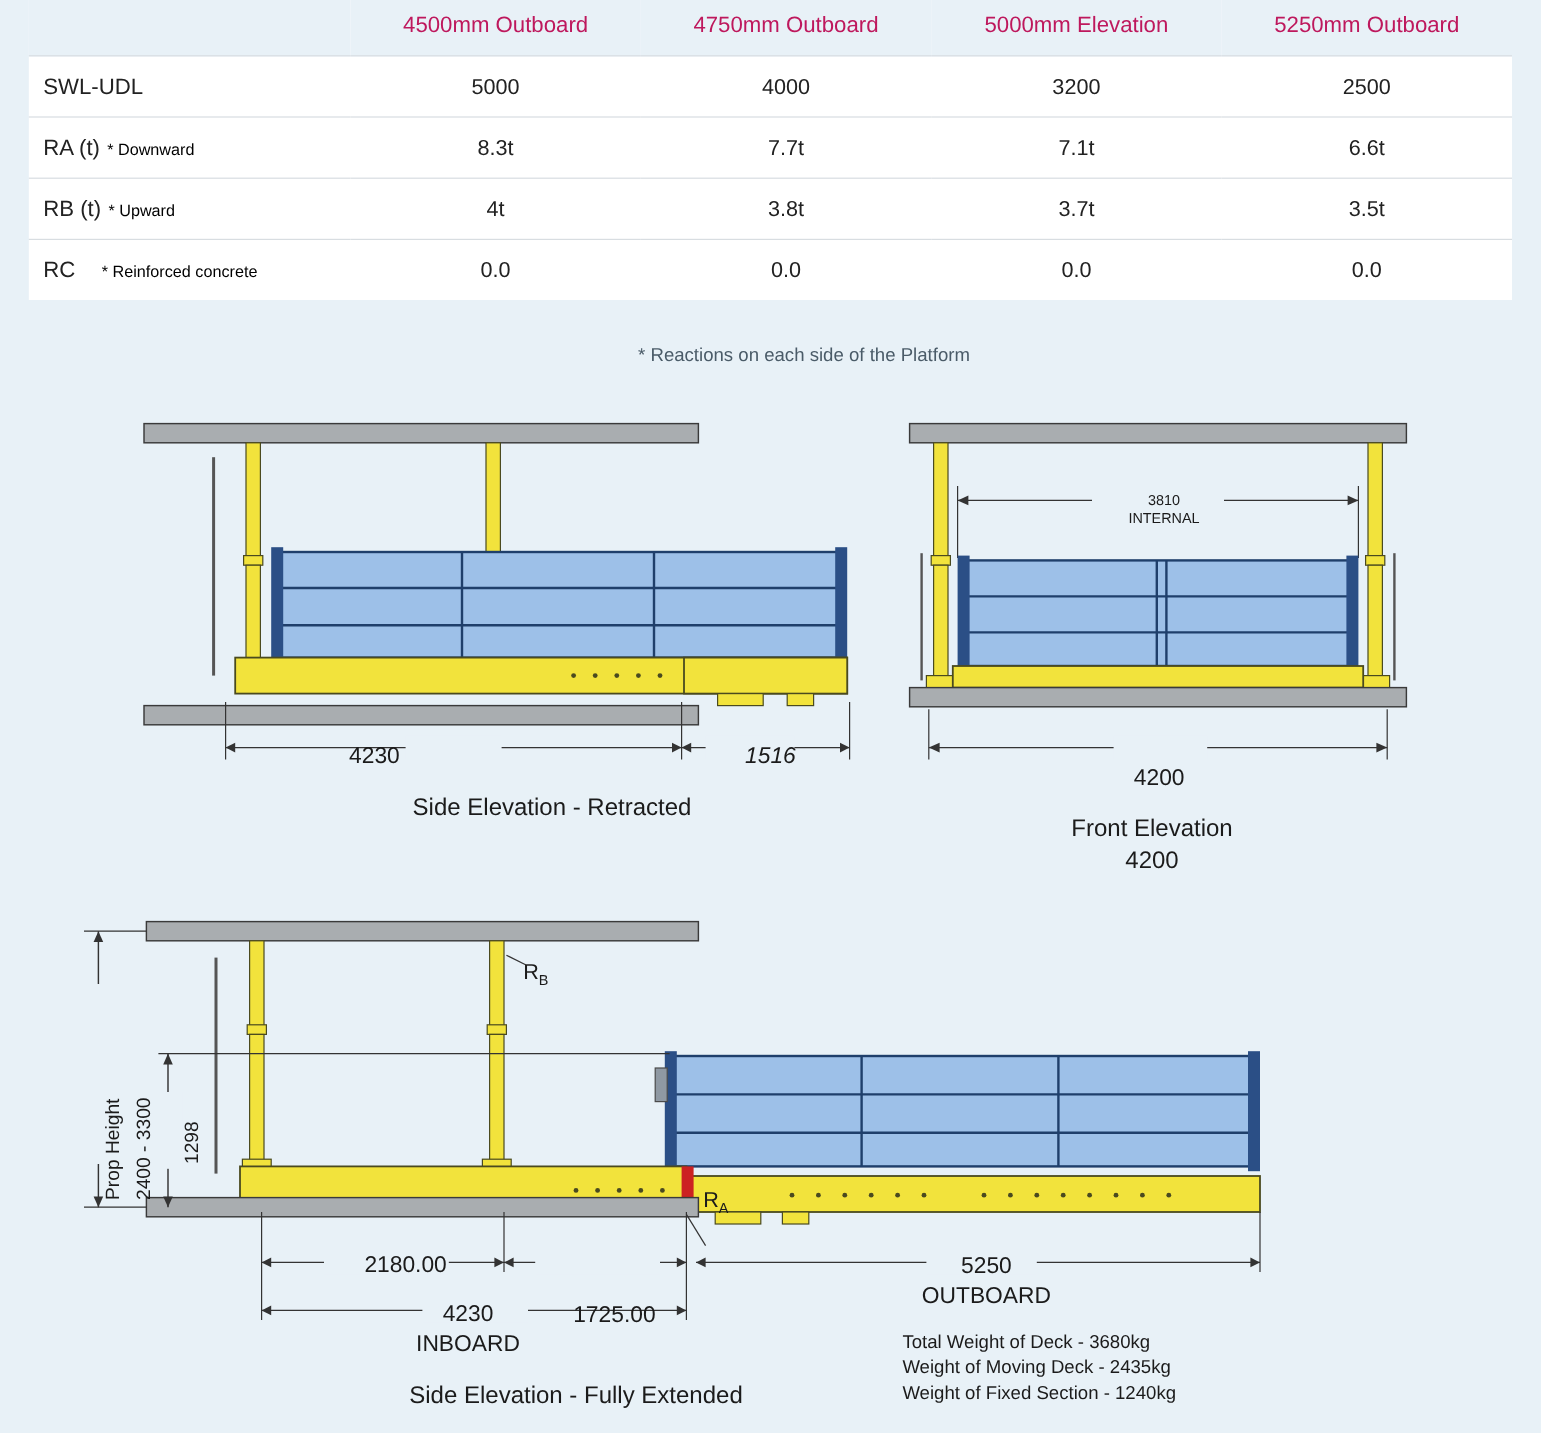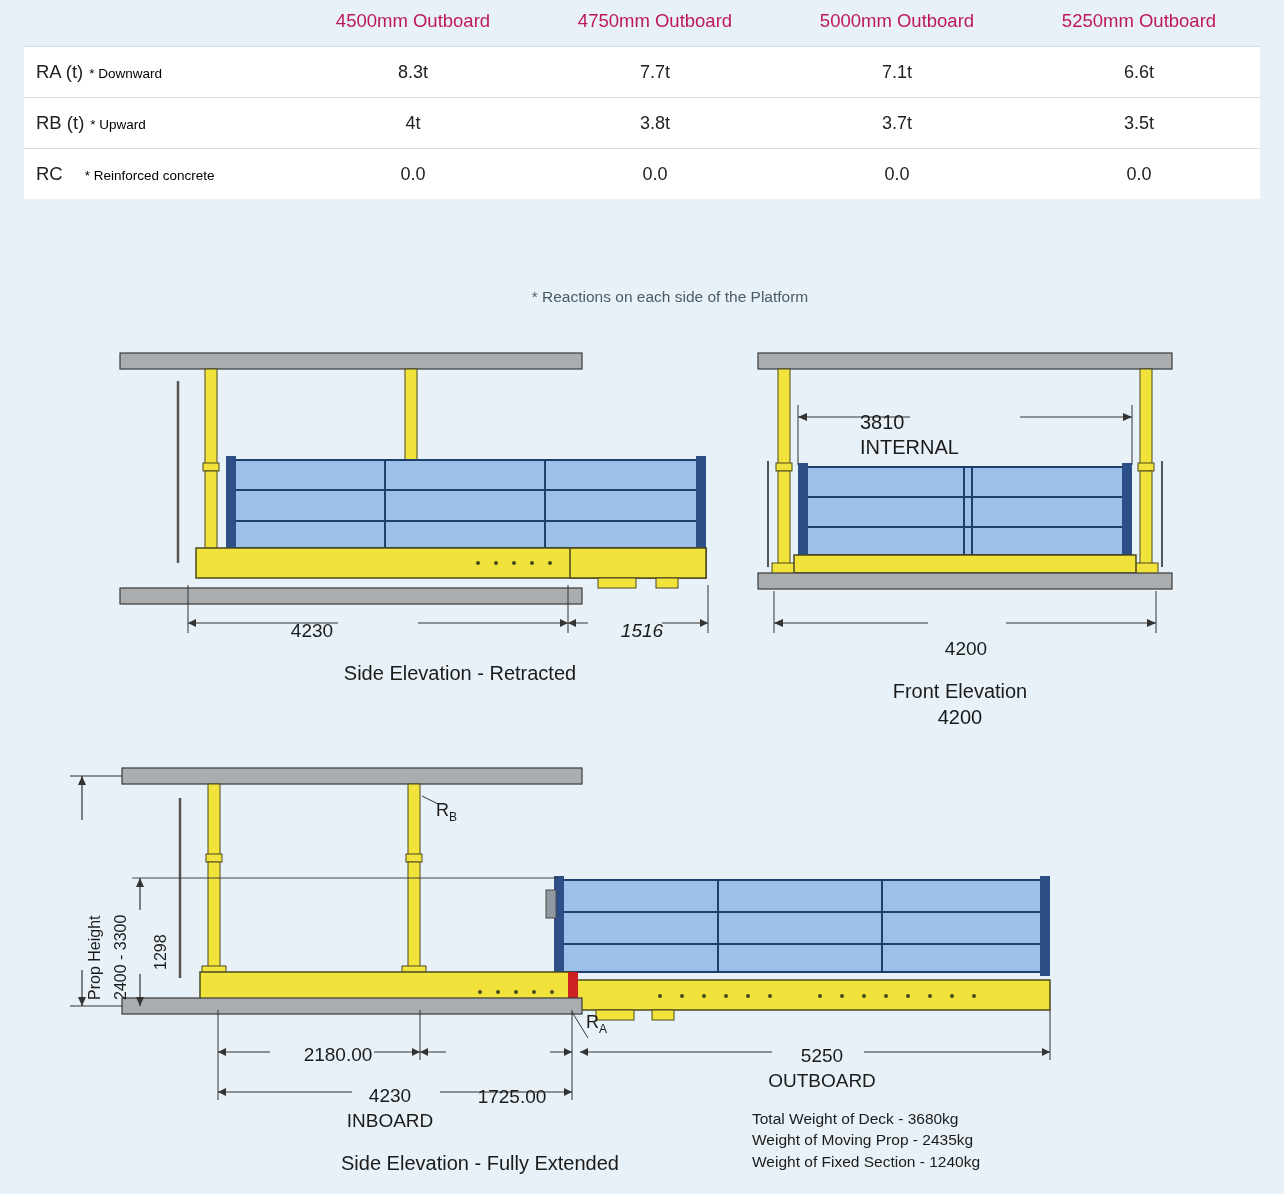--- a/index.html
+++ b/index.html
@@ -71,25 +71,32 @@
 </style>
 </head>
 <body>
 
 <table class="spec-table">
   <thead>
     <tr>
       <th class="lbl" style="width:268px"></th>
       <th style="width:242px">4500mm Outboard</th>
       <th style="width:242px">4750mm Outboard</th>
-      <th style="width:242px">5000mm Outboard</th>
+      <th style="width:242px">5000mm Elevation</th>
       <th style="width:242px">5250mm Outboard</th>
     </tr>
   </thead>
   <tbody>
+    <tr>
+      <td class="lbl"><span>SWL-UDL</span><span class="sub"></span></td>
+      <td>5000</td>
+      <td>4000</td>
+      <td>3200</td>
+      <td>2500</td>
+    </tr>
     <tr>
       <td class="lbl"><span>RA (t)</span><span class="sub">* Downward</span></td>
       <td>8.3t</td>
       <td>7.7t</td>
       <td>7.1t</td>
       <td>6.6t</td>
     </tr>
     <tr>
       <td class="lbl"><span>RB (t)</span><span class="sub">* Upward</span></td>
       <td>4t</td>
@@ -205,21 +212,21 @@
   <rect x="8" y="228" width="414" height="16" fill="#a9adb0" stroke="#3a3a3a" stroke-width="1.2"></rect>
 
   <line x1="24" y1="278" x2="406" y2="278" stroke="#333" stroke-width="1.2"></line>
   <path d="M24 278 l9 -4 v8 z" fill="#333"></path>
   <path d="M406 278 l-9 -4 v8 z" fill="#333"></path>
   <line x1="24" y1="246" x2="24" y2="288" stroke="#333" stroke-width="1"></line>
   <line x1="406" y1="246" x2="406" y2="288" stroke="#333" stroke-width="1"></line>
   <rect x="178" y="268" width="78" height="20" fill="#e8f1f7"></rect>
 </svg>
 </div>
-<div style="position:absolute;left:860px;top:410px;width:220px;font-size:20px;line-height:1.25;">
+<div style="position:absolute;left:860px;top:410px;width:220px;text-align:center;font-size:12px;line-height:1.25;">
   <span>3810</span><br>
   <span>INTERNAL</span>
 </div>
 <div style="position:absolute;left:886px;top:638px;width:160px;text-align:center;font-size:19px;">4200</div>
 <div class="cap" style="left:790px;top:678px;width:340px;line-height:1.3;">
   <span>Front Elevation</span><br>
   <span>4200</span>
 </div>
 
 <div class="draw" style="left:60px;top:760px;width:1020px;height:380px;">
@@ -333,22 +340,22 @@
   <span>5250</span><br>
   <span>OUTBOARD</span>
 </div>
 <div style="position:absolute;left:330px;top:1084px;width:120px;text-align:center;font-size:19px;line-height:1.3;">
   <span>4230</span><br>
   <span>INBOARD</span>
 </div>
 <div style="position:absolute;left:436px;top:800px;font-size:18px;">
   <span>R</span><sub style="font-size:12px;">B</sub>
 </div>
-<div style="position:absolute;left:586px;top:1012px;font-size:18px;">
+<div style="position:absolute;left:586px;top:990px;font-size:18px;">
   <span>R</span><sub style="font-size:12px;">A</sub>
 </div>
 <div class="cap" style="left:240px;top:1152px;width:480px;">Side Elevation - Fully Extended</div>
 
 <div class="weights">
   <div>Total Weight of Deck - 3680kg</div>
-  <div>Weight of Moving Prop - 2435kg</div>
+  <div>Weight of Moving Deck - 2435kg</div>
   <div>Weight of Fixed Section - 1240kg</div>
 </div>
 
 </body></html>

